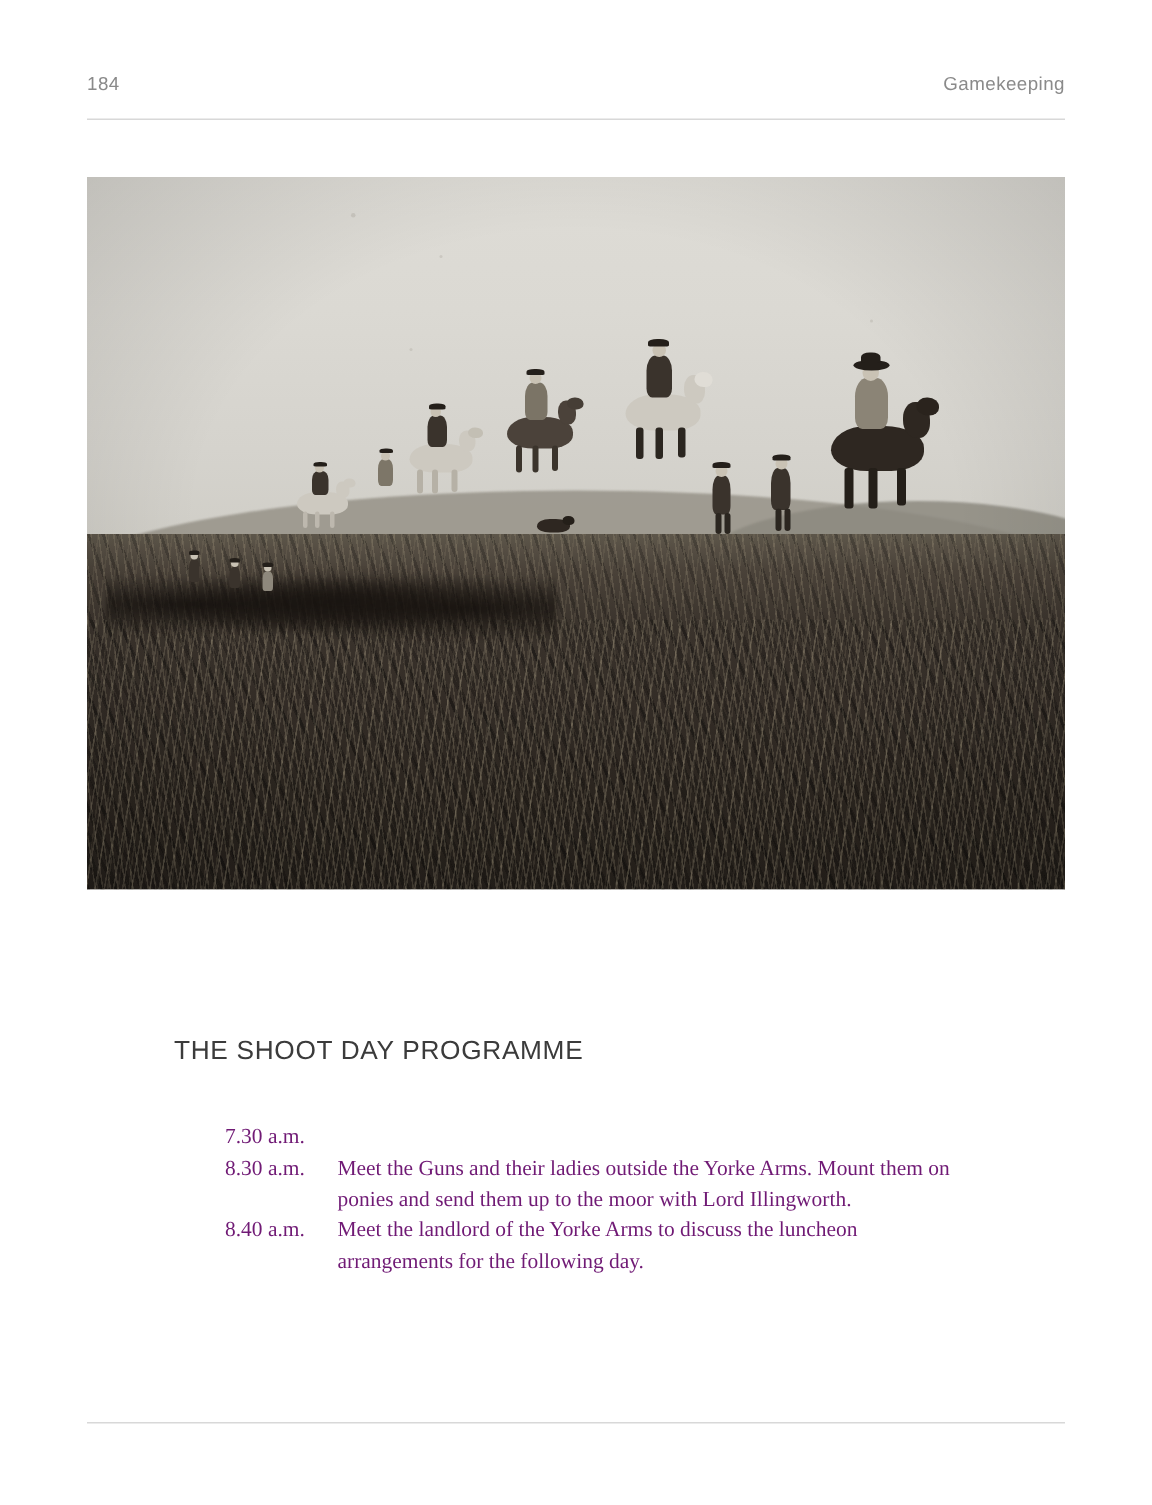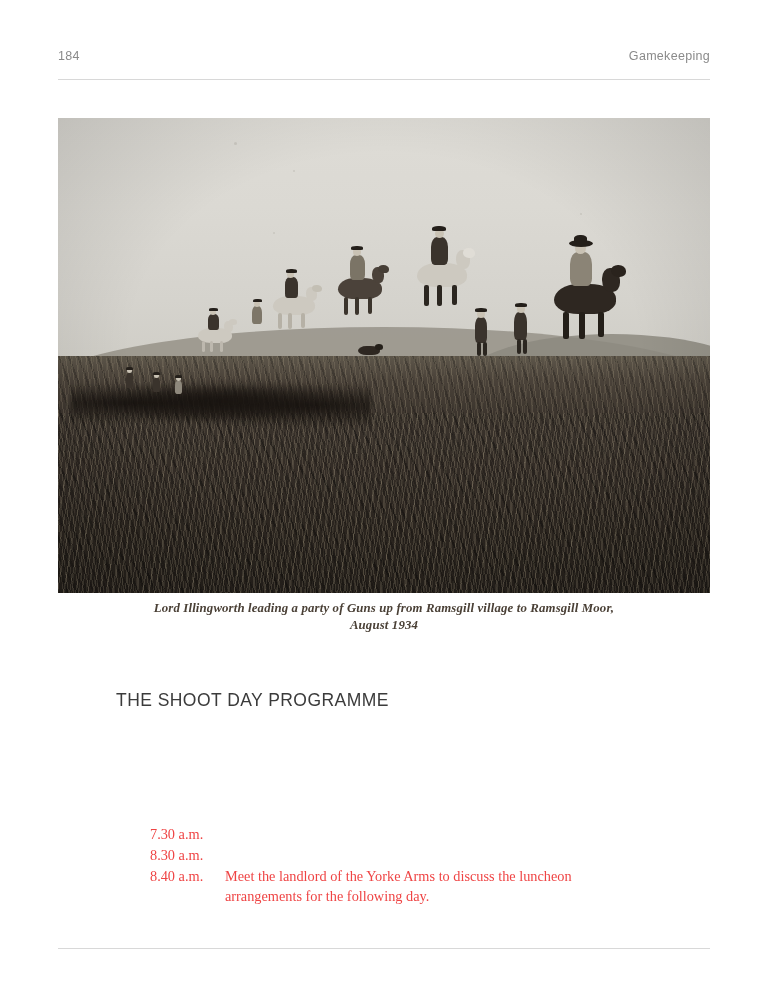--- a/index.html
+++ b/index.html
@@ -259,25 +259,25 @@
     font-size: 16.3px;
     line-height: 25.5px;
     text-align: justify;
     color: #221f1c;
   }
   .lede .l2 { display: block; text-align: left; }
 
   .schedule {
     position: absolute;
     left: 150px;
-    top: 824px;
+    top: 748px;
     width: 498px;
     font-size: 14.3px;
     line-height: 20.8px;
-    color: #ef4444;
+    color: #701a75;
   }
   .sched-row {
     display: flex;
     align-items: flex-start;
   }
   .sched-time {
     flex: 0 0 75px;
     white-space: nowrap;
   }
   .sched-desc {
@@ -412,34 +412,31 @@
         <div class="dog" style="left:46%;top:48%;">
           <div class="horse horse-dark" style="left:0;top:0;width:22px;height:9px;"></div>
           <div class="head-h" style="left:17px;top:-2px;width:8px;height:6px;background:#241f19;"></div>
         </div>
 
       </div>
       <div class="vignette"></div>
     </div>
   </div>
 
-  <div class="caption">
-    <span>Lord Illingworth leading a party of Guns up from Ramsgill village to Ramsgill Moor,</span><br>
-    <span>August 1934</span>
-  </div>
 
   <div class="heading">THE SHOOT DAY PROGRAMME</div>
 
 
   <div class="schedule">
     <div class="sched-row">
       <span class="sched-time">7.30 a.m.</span>
     </div>
     <div class="sched-row">
       <span class="sched-time">8.30 a.m.</span>
+      <span class="sched-desc">Meet the Guns and their ladies outside the Yorke Arms. Mount them on ponies and send them up to the moor with Lord Illingworth.</span>
     </div>
     <div class="sched-row">
       <span class="sched-time">8.40 a.m.</span>
       <span class="sched-desc">Meet the landlord of the Yorke Arms to discuss the luncheon arrangements for the following day.</span>
     </div>
   </div>
 
   <div class="rule rule-bottom"></div>
 
 </div>

